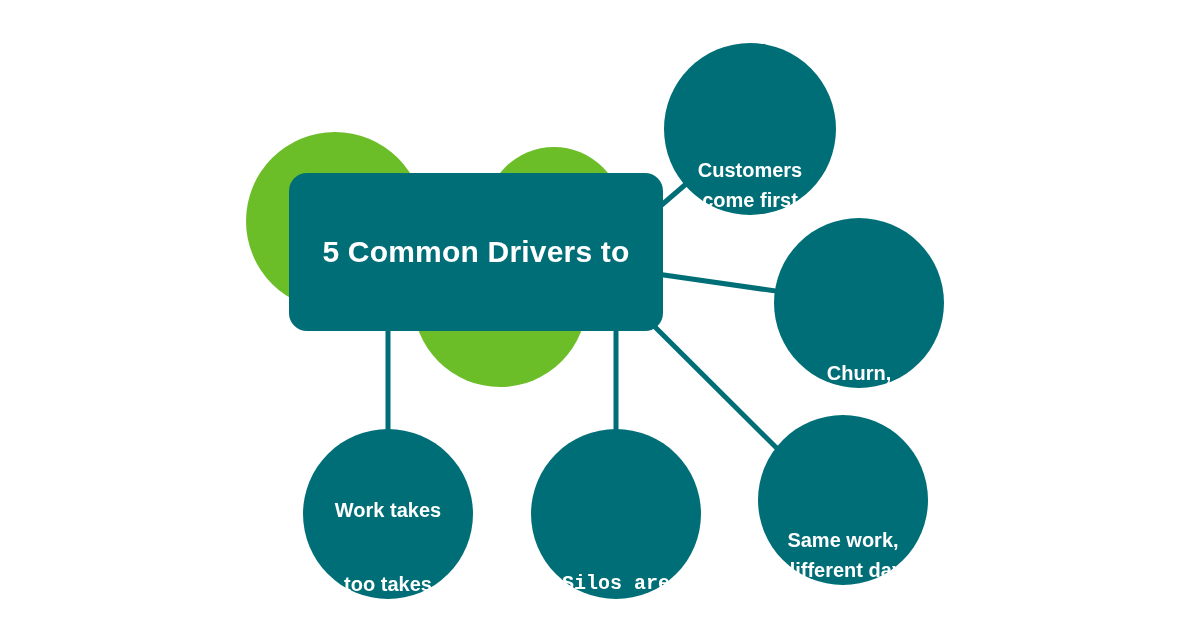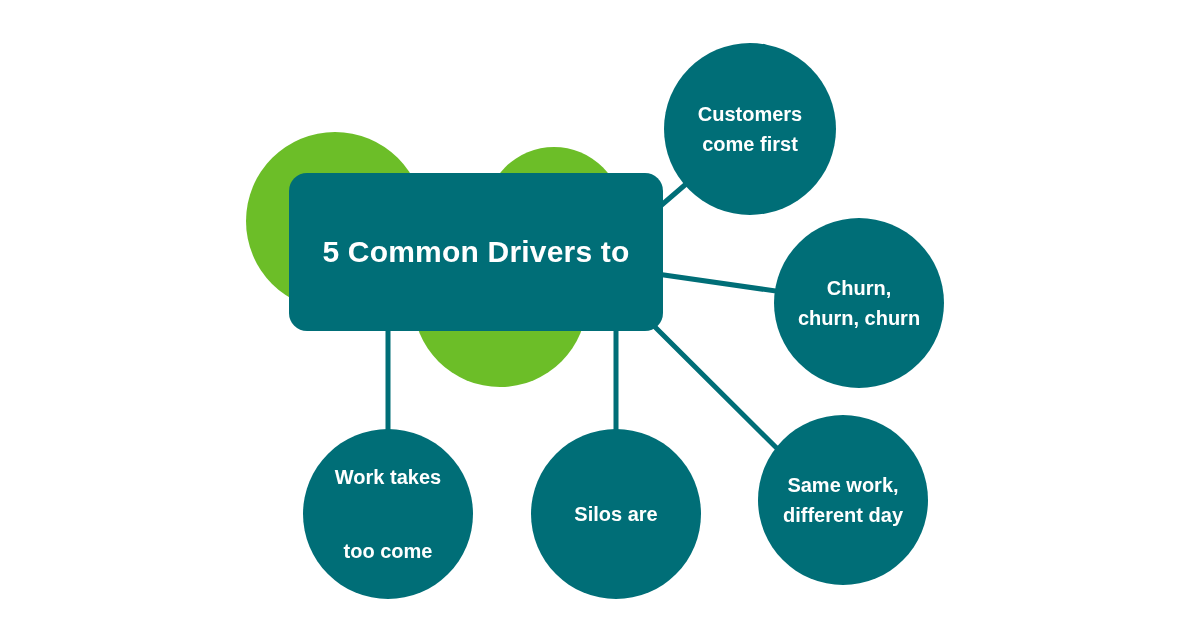--- a/index.html
+++ b/index.html
@@ -48,34 +48,34 @@
     letter-spacing: 0.2px;
     white-space: nowrap;
   }
   .bubble {
     position: absolute;
     border-radius: 50%;
     background: #006E77;
     display: flex;
     flex-direction: column;
     align-items: center;
-    justify-content: center;
+    justify-content: flex-end;
     text-align: center;
   }
   .bubble .bubble-line {
     color: #ffffff;
     font-size: 20px;
     font-weight: 700;
     line-height: 30px;
     white-space: nowrap;
   }
   .bubble-customers { left: 664px; top: 43px;  width: 172px; height: 172px; }
   .bubble-churn     { left: 774px; top: 218px; width: 170px; height: 170px; }
   .bubble-same-work { left: 758px; top: 415px; width: 170px; height: 170px; }
-  .bubble-silos     { left: 531px; top: 429px; width: 170px; height: 170px; }
+  .bubble-silos     { left: 531px; top: 429px; width: 170px; height: 170px; font-family: Liberation Mono, monospace; }
   .bubble-work      { left: 303px; top: 429px; width: 170px; height: 170px; gap: 44px; }
 </style>
 </head>
 <body>
 
 <div class="canvas">
 
   <div class="green-circle green-a"></div>
   <div class="green-circle green-b"></div>
   <div class="green-circle green-c"></div>
@@ -92,30 +92,29 @@
     <div class="title-line">5 Common Drivers to</div>
   </div>
 
   <div class="bubble bubble-customers">
     <div class="bubble-line">Customers</div>
     <div class="bubble-line">come first</div>
   </div>
 
   <div class="bubble bubble-churn">
     <div class="bubble-line">Churn,</div>
-    <div class="bubble-line">churn, churn</div>
   </div>
 
   <div class="bubble bubble-same-work">
     <div class="bubble-line">Same work,</div>
     <div class="bubble-line">different day</div>
   </div>
 
   <div class="bubble bubble-silos">
     <div class="bubble-line">Silos are</div>
   </div>
 
   <div class="bubble bubble-work">
     <div class="bubble-line">Work takes</div>
-    <div class="bubble-line">too come</div>
+    <div class="bubble-line">too takes</div>
   </div>
 
 </div>
 
 </body></html>

